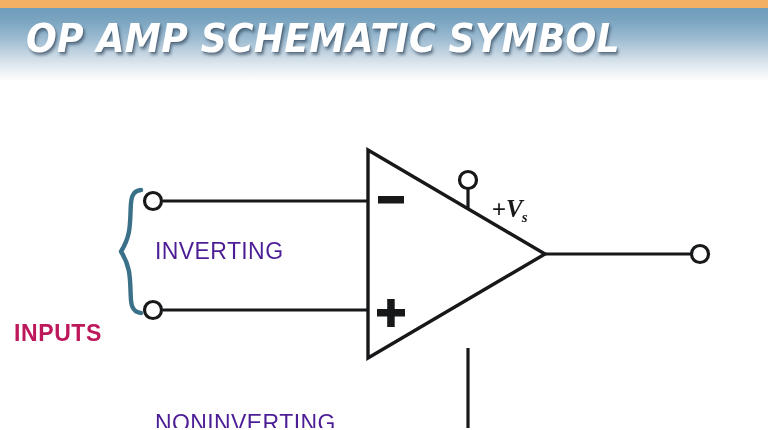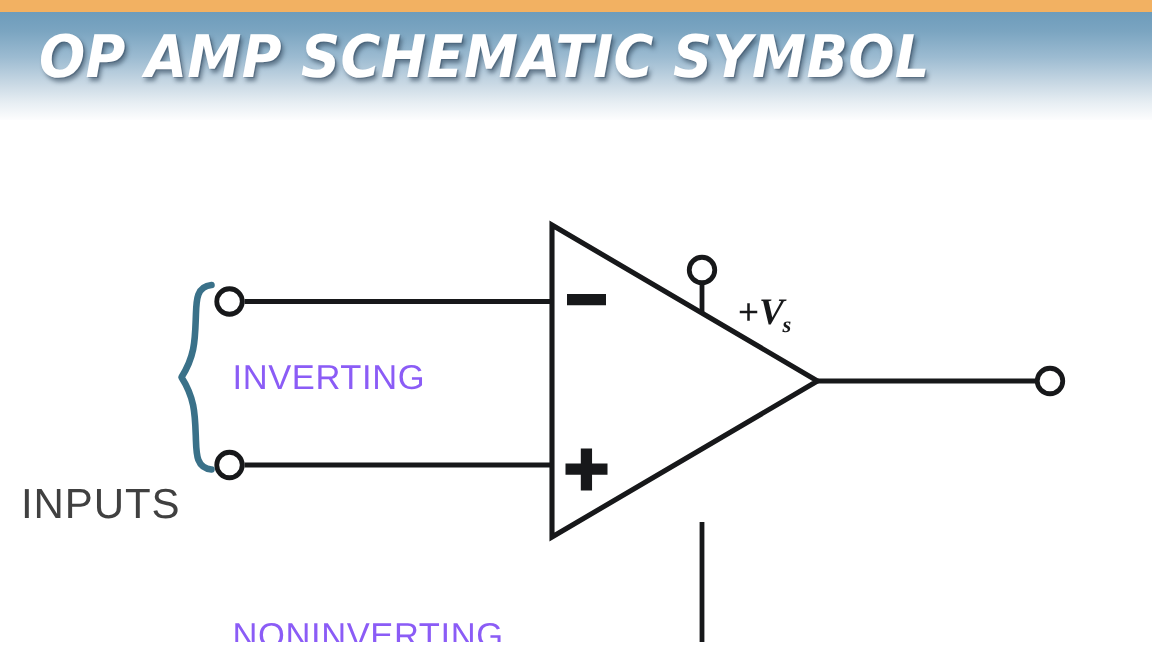--- a/index.html
+++ b/index.html
@@ -74,21 +74,21 @@
     width: 768px;
     height: 350px;
   }
   #diagram svg {
     display: block;
   }
 
   .lbl {
     position: absolute;
     font-family: "Liberation Sans", sans-serif;
-    color: #8b5cf6;
+    color: #4c1d95;
     white-space: nowrap;
   }
   #label-inverting {
     left: 155px;
     top: 158px;
     font-size: 23px;
     letter-spacing: 0.4px;
   }
   #label-noninverting {
     left: 155px;
@@ -98,23 +98,24 @@
   }
   #label-output {
     left: 646px;
     top: 277px;
     font-size: 23px;
     letter-spacing: 0.4px;
   }
   #label-inputs {
     left: 14px;
     top: 240px;
-    font-size: 28px;
+    font-size: 23px;
     letter-spacing: 0.6px;
-    color: #404040;
+    color: #be185d;
+    font-weight: bold;
   }
   .supply-label {
     position: absolute;
     font-family: "Liberation Sans", sans-serif;
     font-size: 24px;
     color: #17181a;
     white-space: nowrap;
   }
   .supply-label i {
     font-style: italic;

